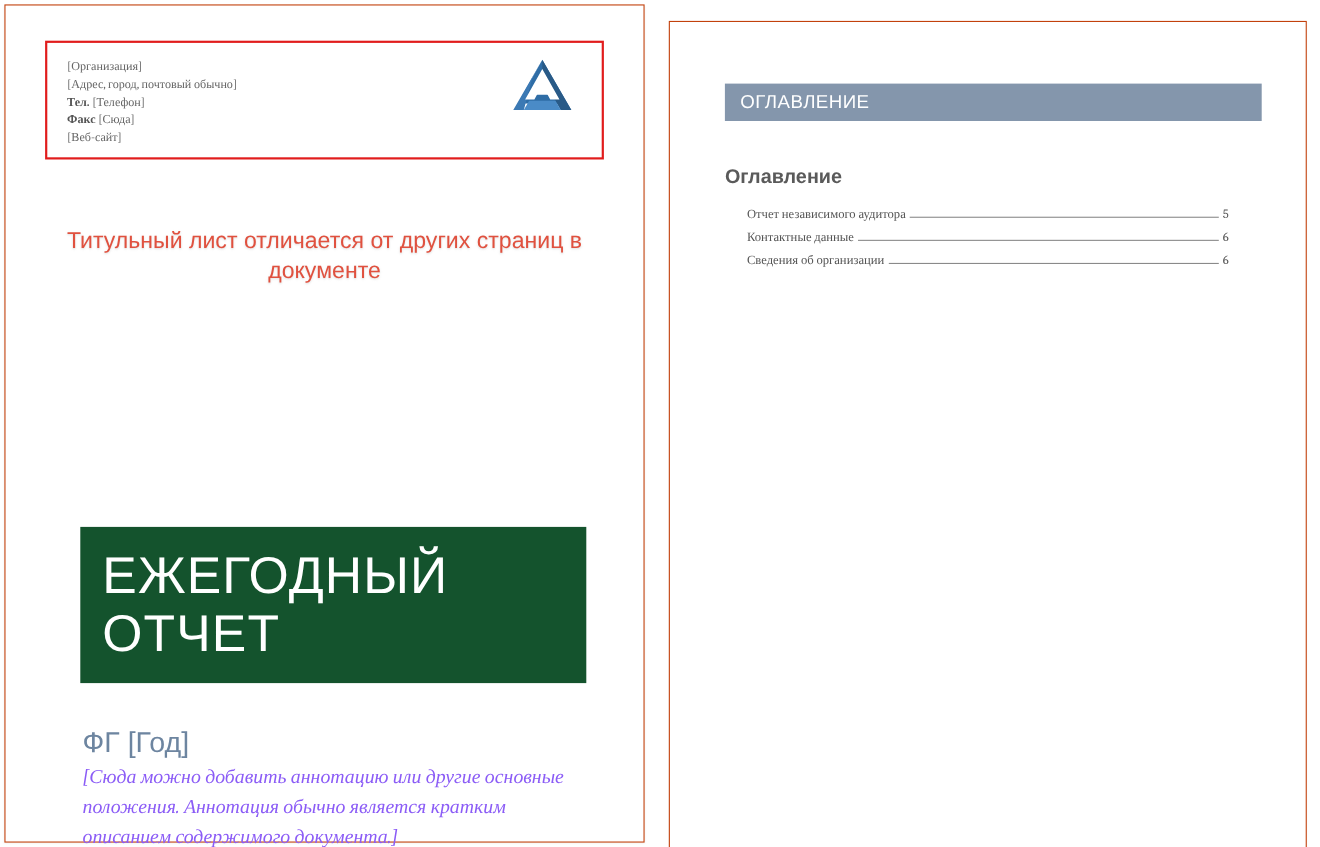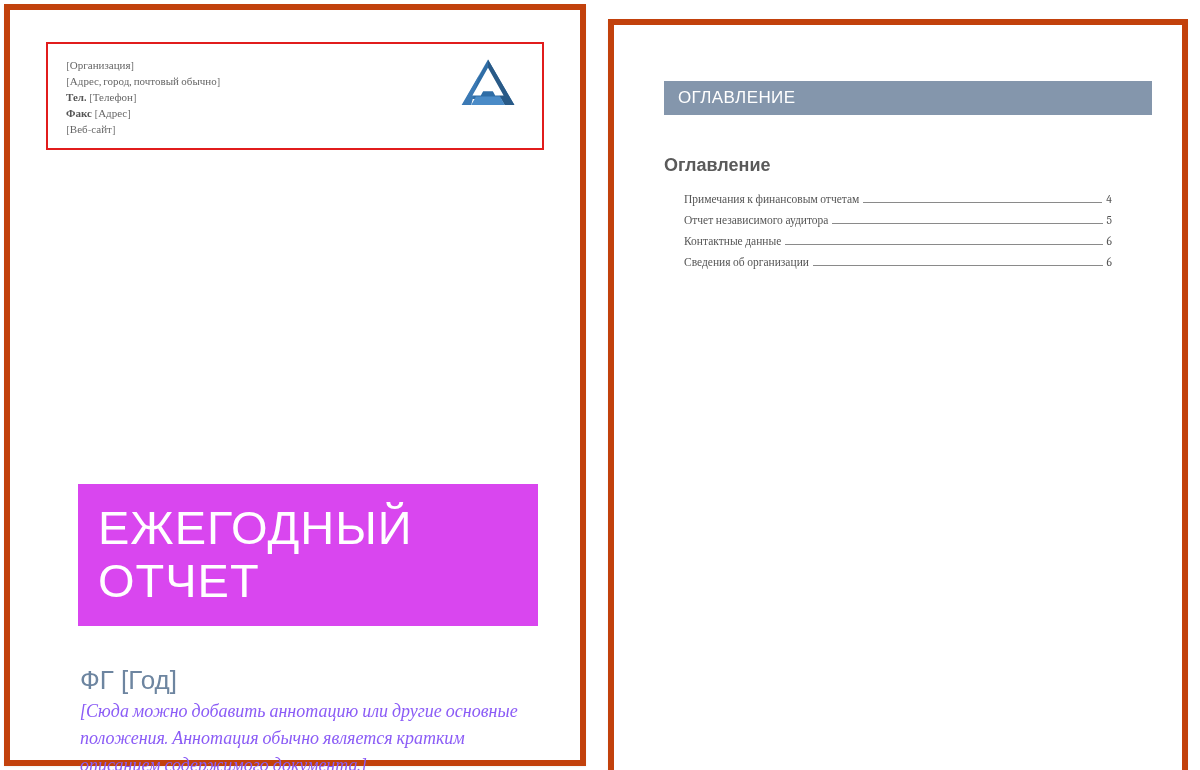--- a/index.html
+++ b/index.html
@@ -13,21 +13,21 @@
     }
     .workspace {
       display: flex;
       gap: 22px;
       padding: 4px;
       background: #fff;
       height: 100%;
     }
     .page {
       background: #fff;
-      border: 6px solid #c2410c;
+      border: 1px solid #c2410c;
       box-shadow: 0 1px 2px rgba(0,0,0,0.06);
       position: relative;
     }
     .page1 { width: 582px; height: 762px; }
     .page2 { width: 580px; height: 762px; margin-top: 15px; }
 
     
     .hdr-wrap {
       position: absolute;
       left: 36px; right: 36px; top: 32px;
@@ -55,21 +55,21 @@
       padding: 0 40px;
     }
 
     
     .title-band {
       position: absolute;
       left: 68px;
       top: 474px;
       width: 460px;
       height: 142px;
-      background: #d946ef;
+      background: #14532d;
       color: #fff;
       padding: 10px 20px 10px 20px;
       display: flex;
       align-items: center;
     }
     .title-band span {
       font-family: "Segoe UI Light", "Segoe UI", Arial, sans-serif;
       font-weight: 300;
       font-size: 47px;
       line-height: 1.12;
@@ -142,61 +142,57 @@
 
 <div class="workspace">
 
   <div class="page page1">
 
     <div class="hdr-wrap">
       <div class="hdr-lines">
         <div>[Организация]</div>
         <div>[Адрес, город, почтовый обычно]</div>
         <div><b>Тел.</b> <span>[Телефон]</span></div>
-        <div><b>Факс</b> <span>[Адрес]</span></div>
+        <div><b>Факс</b> <span>[Сюда]</span></div>
         <div>[Веб-сайт]</div>
       </div>
       <div class="logo">
         <svg viewBox="0 0 100 90" width="60" height="56">
           <g fill="none">
             <polygon points="50,4 94,80 78,80 50,31 35,57 65,57 73,70 13,70" fill="#2f6da6"></polygon>
             <polygon points="50,4 6,80 22,80 50,31 65,57 35,57 27,70 87,70" fill="#3a7bbb" opacity="0.0"></polygon>
             <polygon points="50,4 94,80 6,80 22,80 50,31 78,80" fill="none"></polygon>
             <polygon points="50,4 94,80 78,80 50,31" fill="#295a87"></polygon>
             <polygon points="50,31 78,80 22,80" fill="none"></polygon>
             <polygon points="6,80 50,4 35,31 22,80" fill="#3b79b4"></polygon>
             <polygon points="22,80 78,80 70,66 30,66" fill="#4a8bc7"></polygon>
             <polygon points="50,18 76,64 62,64 50,42 38,64 24,64" fill="#ffffff"></polygon>
           </g>
         </svg>
       </div>
     </div>
 
+    <div class="callout">Титульный лист отличается от других страниц в документе</div>
 
     <div class="title-band">
       <span>ЕЖЕГОДНЫЙ ОТЧЕТ</span>
     </div>
 
     <div class="subtitle">ФГ [Год]</div>
 
     <div class="abstract">[Сюда можно добавить аннотацию или другие основные положения. Аннотация обычно является кратким описанием содержимого документа.]</div>
   </div>
 
   <div class="page page2">
     <div class="sec-band">
       <span>ОГЛАВЛЕНИЕ</span>
     </div>
     <div class="toc-head">Оглавление</div>
 
     <div class="toc">
-      <div class="toc-row">
-        <span class="toc-label">Примечания к финансовым отчетам</span>
-        <span class="toc-dots"></span>
-        <span class="toc-page">4</span>
-      </div>
       <div class="toc-row">
         <span class="toc-label">Отчет независимого аудитора</span>
         <span class="toc-dots"></span>
         <span class="toc-page">5</span>
       </div>
       <div class="toc-row">
         <span class="toc-label">Контактные данные</span>
         <span class="toc-dots"></span>
         <span class="toc-page">6</span>
       </div>

